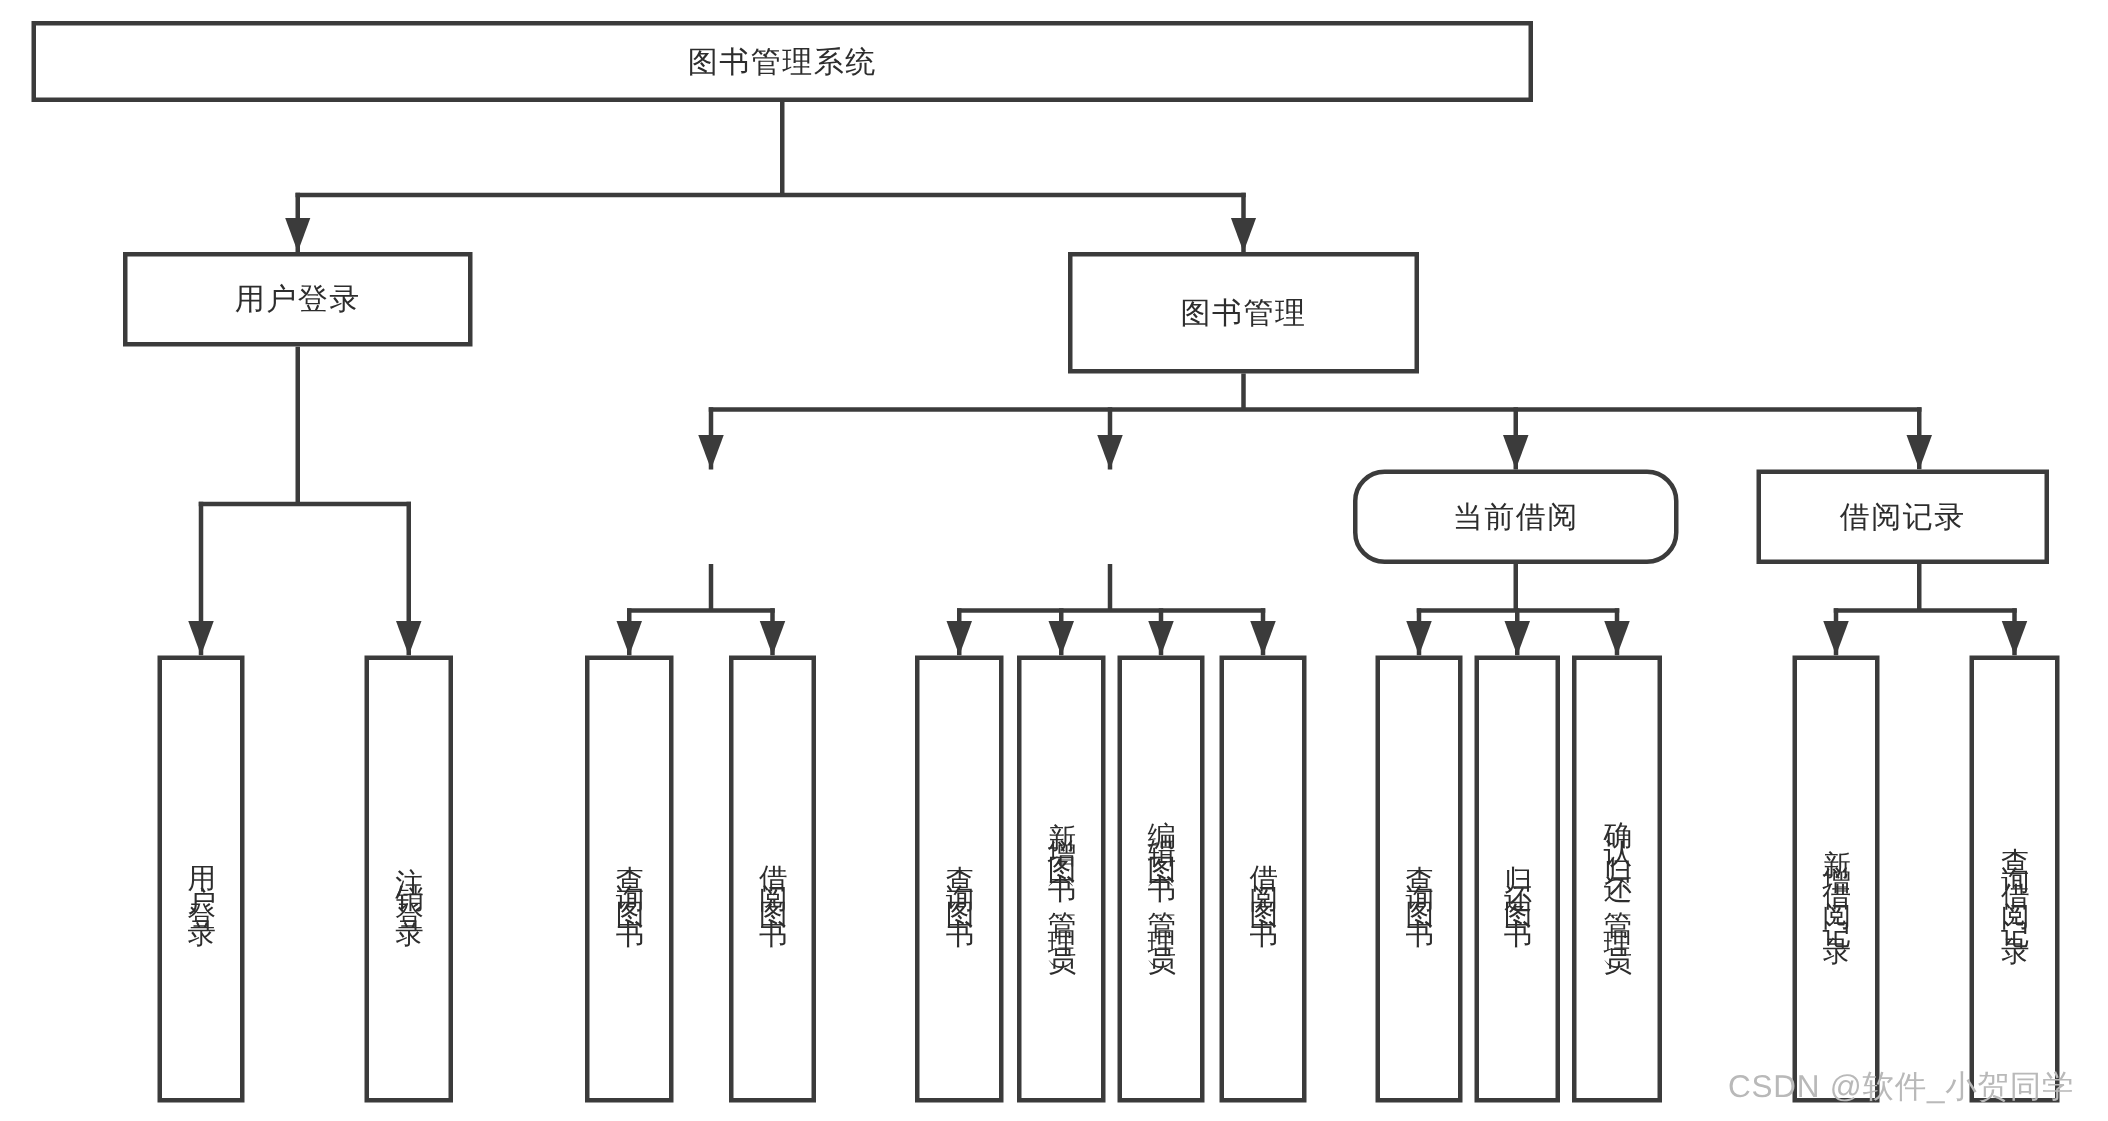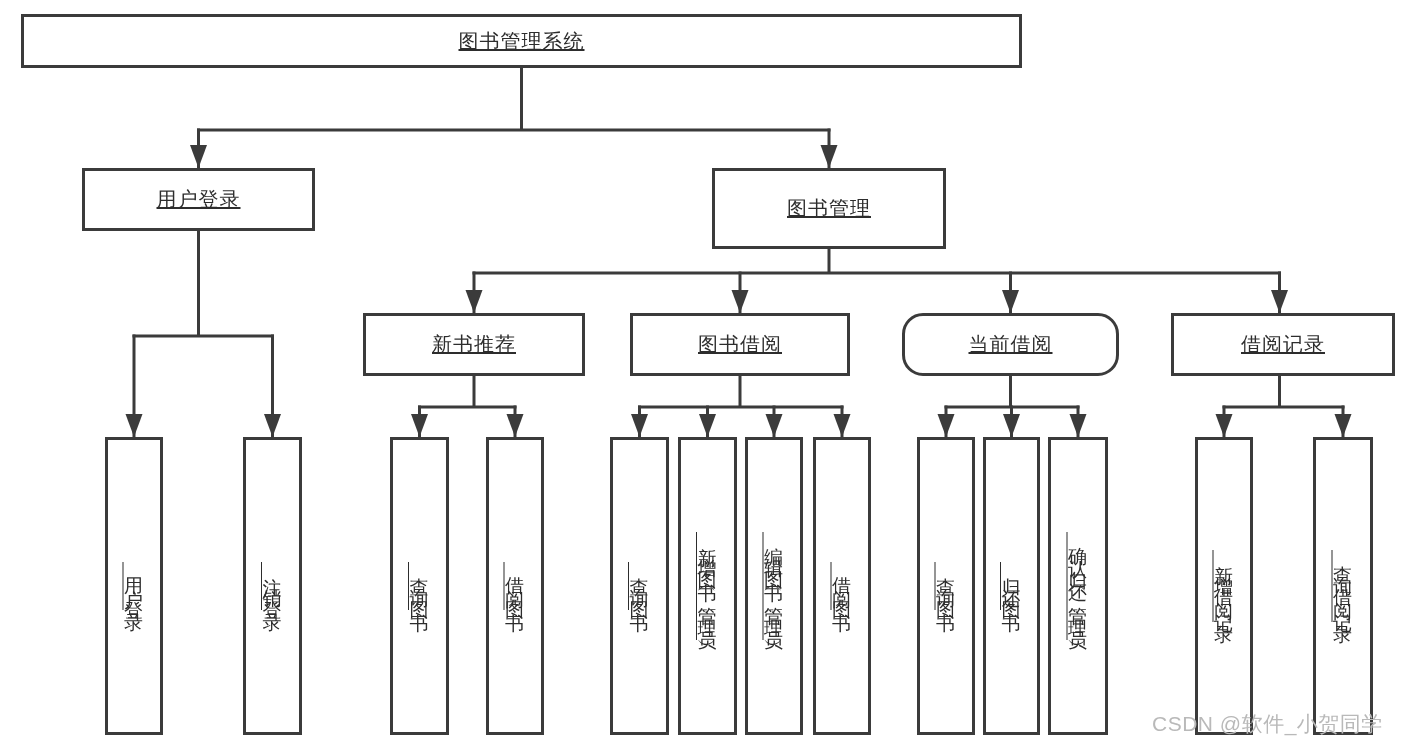--- a/index.html
+++ b/index.html
@@ -24,21 +24,20 @@
     pointer-events: none;
   }
   .box {
     position: absolute;
     box-sizing: border-box;
     background: #ffffff;
     border: 3px solid var(--line, #3b3b3b);
     display: flex;
     align-items: center;
     justify-content: center;
-    text-decoration: underline;
   }
   .box.h .lbl {
     font-size: 20px;
     letter-spacing: 1px;
     white-space: nowrap;
   }
   .box.v .lbl {
     writing-mode: vertical-lr;
     text-orientation: mixed;
     font-size: 19px;
@@ -115,30 +114,24 @@
     <span class="lbl">图书管理系统</span>
   </div>
 
   <div class="box h" style="left:82px; top:168px; width:233px; height:63px;">
     <span class="lbl">用户登录</span>
   </div>
   <div class="box h" style="left:712px; top:168px; width:234px; height:81px;">
     <span class="lbl">图书管理</span>
   </div>
 
-  <div class="box h" style="left:363px; top:313px; width:222px; height:63px;">
-    <span class="lbl">新书推荐</span>
-  </div>
-  <div class="box h" style="left:630px; top:313px; width:220px; height:63px;">
-    <span class="lbl">图书借阅</span>
-  </div>
   <div class="box h" style="left:902px; top:313px; width:217px; height:63px;border-radius:21px;">
     <span class="lbl">当前借阅</span>
   </div>
-  <div class="box h" style="left:1171px; top:313px; width:224px; height:63px;">
+  <div class="box h" style="left:1171px; top:313px; width:195px; height:63px;">
     <span class="lbl">借阅记录</span>
   </div>
 
   <div class="box v" style="left:105px; top:437px; width:58px; height:298px;">
     <span class="lbl">用户登录</span>
   </div>
   <div class="box v" style="left:243px; top:437px; width:59px; height:298px;">
     <span class="lbl">注销登录</span>
   </div>
 

